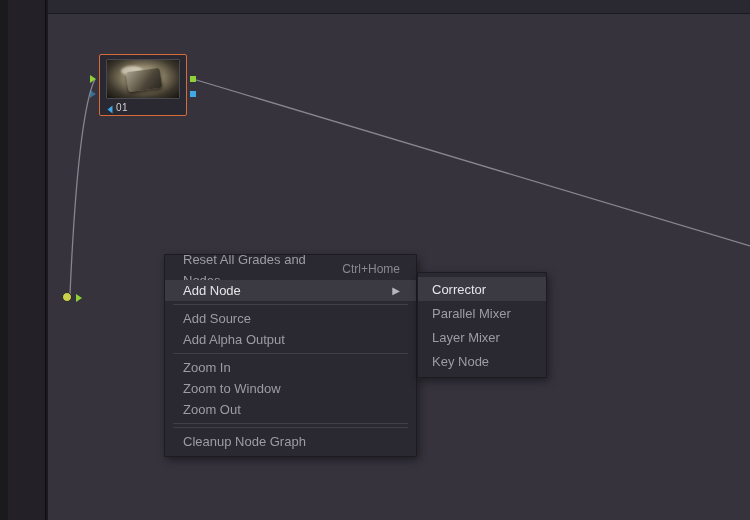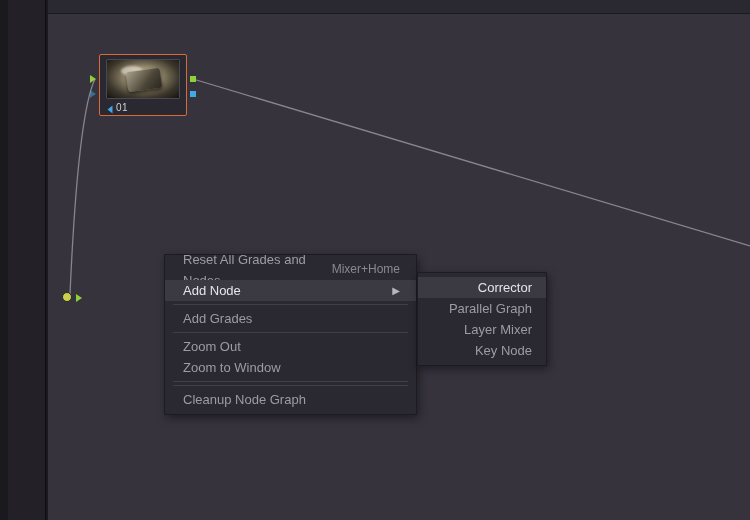--- a/index.html
+++ b/index.html
@@ -193,22 +193,21 @@
     position: absolute;
     left: 369px; top: 258px;
     width: 130px;
     background: #2a2830;
     border: 1px solid #1c1b20;
     box-shadow: 2px 3px 10px rgba(0,0,0,0.45);
     border-radius: 1px;
     padding: 4px 0;
   }
   .submenu .menu-item {
-    padding: 1px 14px;
-    justify-content: flex-end;
+    padding: 12px 14px;
   }
   .submenu .menu-item.highlight {
     background: #3b3942;
     color: #e6e4e9;
   }
 </style>
 </head>
 <body>
 
 <div class="left-gutter">
@@ -236,50 +235,56 @@
     <span class="port sq-out"></span>
     <span class="port sq-key"></span>
   </div>
 
   <span class="out-node"></span>
   <span class="out-tri"></span>
 
   <div class="ctxmenu" id="ctxmenu">
       <div class="menu-item">
         <span>Reset All Grades and Nodes</span>
-        <span class="shortcut">Mixer+Home</span>
+        <span class="shortcut">Ctrl+Home</span>
       </div>
       <div class="menu-item highlight">
         <span>Add Node</span>
         <span class="chev">▶</span>
       </div>
       <div class="sep"></div>
       <div class="menu-item">
-        <span>Add Grades</span>
-      </div>
-      <div class="sep"></div>
+        <span>Add Source</span>
+      </div>
+      <div class="menu-item">
+        <span>Add Alpha Output</span>
+      </div>
+      <div class="sep"></div>
+      <div class="menu-item">
+        <span>Zoom In</span>
+      </div>
+      <div class="menu-item">
+        <span>Zoom to Window</span>
+      </div>
       <div class="menu-item">
         <span>Zoom Out</span>
-      </div>
-      <div class="menu-item">
-        <span>Zoom to Window</span>
       </div>
       <div class="sep"></div>
       <div class="sep"></div>
       <div class="menu-item">
         <span>Cleanup Node Graph</span>
       </div>
     </div>
 
   <div class="submenu" id="submenu">
       <div class="menu-item highlight">
         <span>Corrector</span>
       </div>
       <div class="menu-item">
-        <span>Parallel Graph</span>
+        <span>Parallel Mixer</span>
       </div>
       <div class="menu-item">
         <span>Layer Mixer</span>
       </div>
       <div class="menu-item">
         <span>Key Node</span>
       </div>
     </div>
 
 </div>

